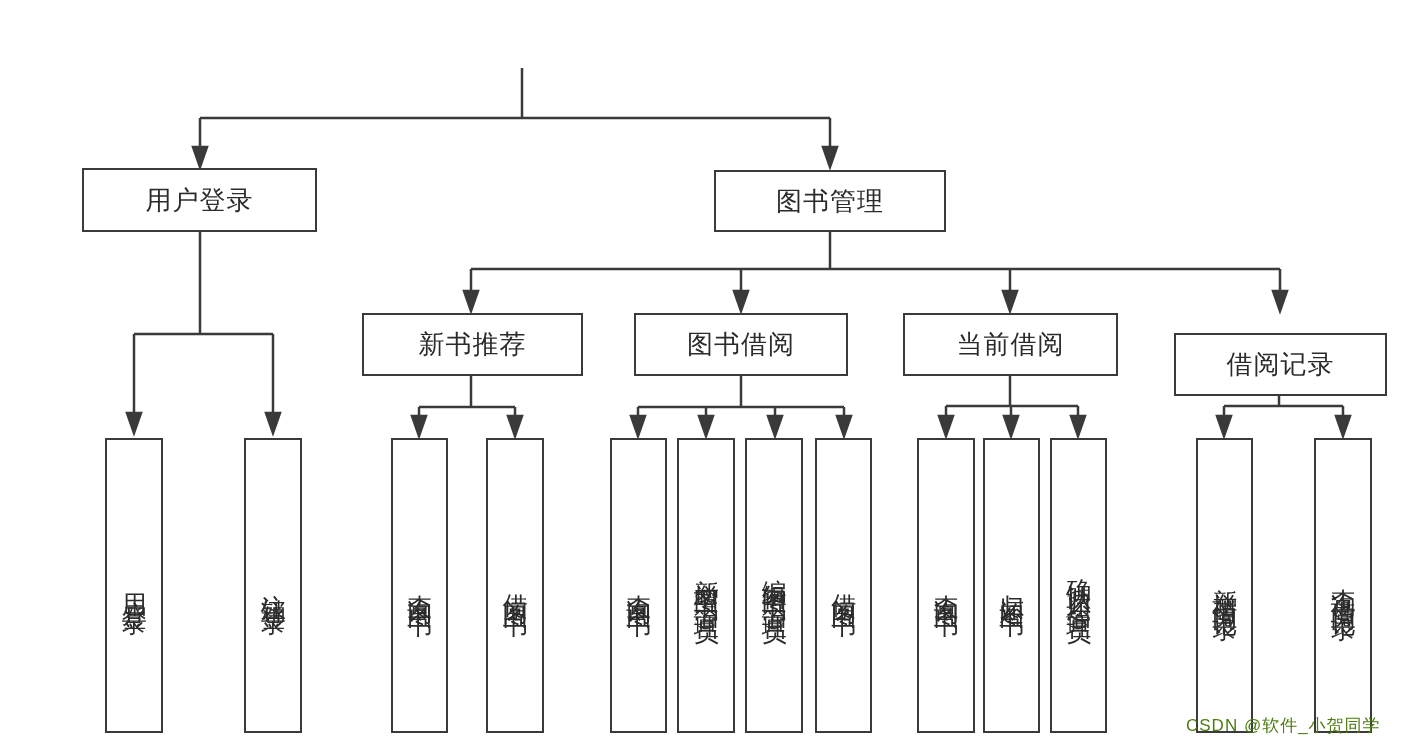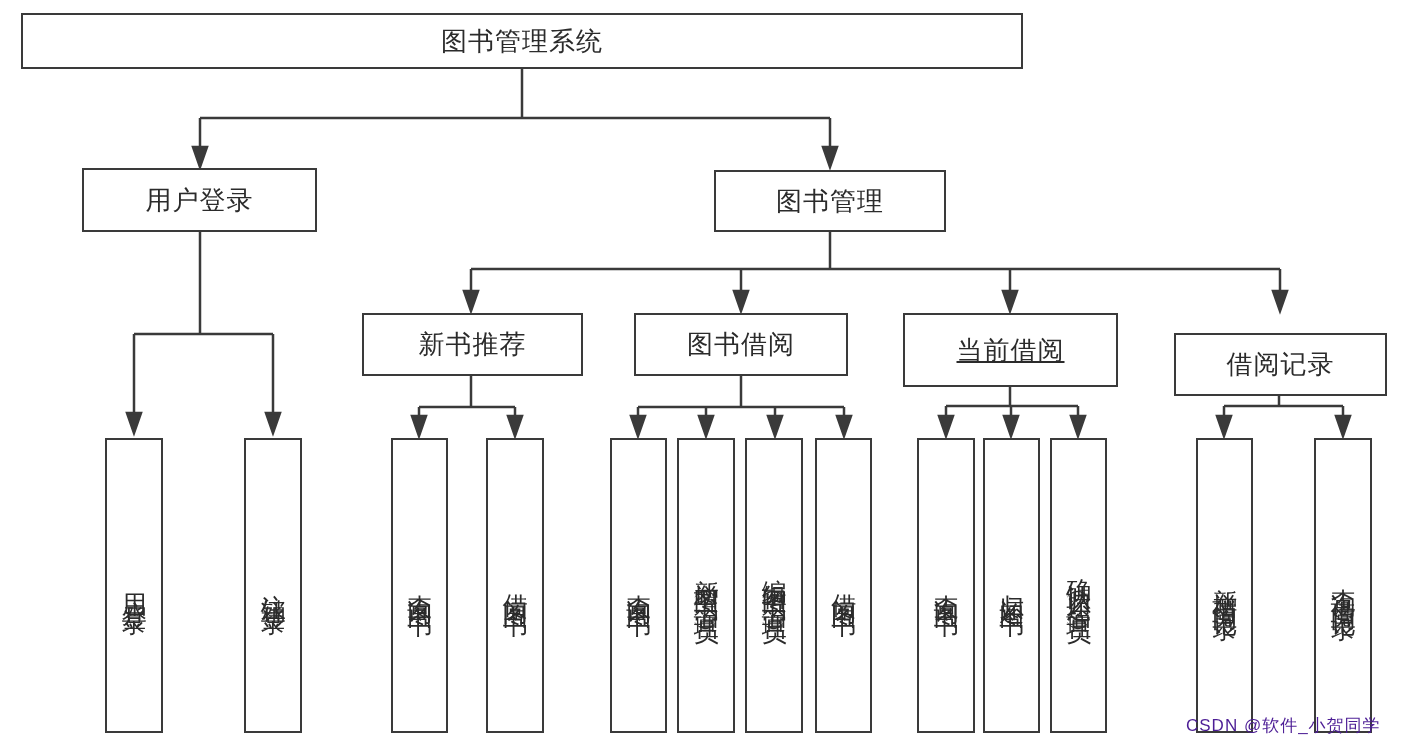--- a/index.html
+++ b/index.html
@@ -11,21 +11,21 @@
   .box{
     position:absolute;background:#ffffff;border:2px solid #3a3a3a;box-sizing:border-box;
     display:flex;align-items:center;justify-content:center;z-index:2;
   }
   .hlabel{font-size:26px;letter-spacing:1px;white-space:nowrap;}
   .vtext{
     writing-mode:vertical-rl;text-orientation:mixed;
     font-size:25px;letter-spacing:6px;line-height:1.1;white-space:nowrap;
   }
   .watermark{
-    position:absolute;z-index:6;color:#4c1d95;font-size:17px;letter-spacing:1px;white-space:nowrap;
+    position:absolute;z-index:6;color:#4d7c0f;font-size:17px;letter-spacing:1px;white-space:nowrap;
   }
 </style>
 </head>
 <body>
 
 <div class="canvas">
 
   <svg class="connector-layer" width="1405" height="747" viewBox="0 0 1405 747" stroke="#3a3a3a" stroke-width="2.5" fill="#3a3a3a">
 
     <g>
@@ -95,38 +95,35 @@
     <g>
       <line x1="1279" y1="376" x2="1279" y2="407"></line>
       <line x1="1224" y1="406" x2="1343" y2="406"></line>
       <line x1="1224" y1="406" x2="1224" y2="419"></line>
       <polygon points="1224,436 1217,416 1231,416"></polygon>
       <line x1="1343" y1="406" x2="1343" y2="419"></line>
       <polygon points="1343,436 1336,416 1350,416"></polygon>
     </g>
   </svg>
 
-  <div class="box" style="left:21px;top:13px;width:1002px;height:56px;">
-    <span class="hlabel">图书管理系统</span>
-  </div>
 
   <div class="box" style="left:82px;top:168px;width:235px;height:64px;">
     <span class="hlabel">用户登录</span>
   </div>
   <div class="box" style="left:714px;top:170px;width:232px;height:62px;text-align:right;">
     <span class="hlabel">图书管理</span>
   </div>
 
   <div class="box" style="left:362px;top:313px;width:221px;height:63px;">
     <span class="hlabel">新书推荐</span>
   </div>
   <div class="box" style="left:634px;top:313px;width:214px;height:63px;">
     <span class="hlabel">图书借阅</span>
   </div>
-  <div class="box" style="left:903px;top:313px;width:215px;height:74px;text-decoration:underline;">
+  <div class="box" style="left:903px;top:313px;width:215px;height:63px;">
     <span class="hlabel">当前借阅</span>
   </div>
   <div class="box" style="left:1174px;top:313px;width:213px;height:63px;margin-top:20px;">
     <span class="hlabel">借阅记录</span>
   </div>
 
   <div class="box" style="left:105px;top:438px;width:58px;height:295px;">
     <span class="vtext">用户登录</span>
   </div>
   <div class="box" style="left:244px;top:438px;width:58px;height:295px;">

